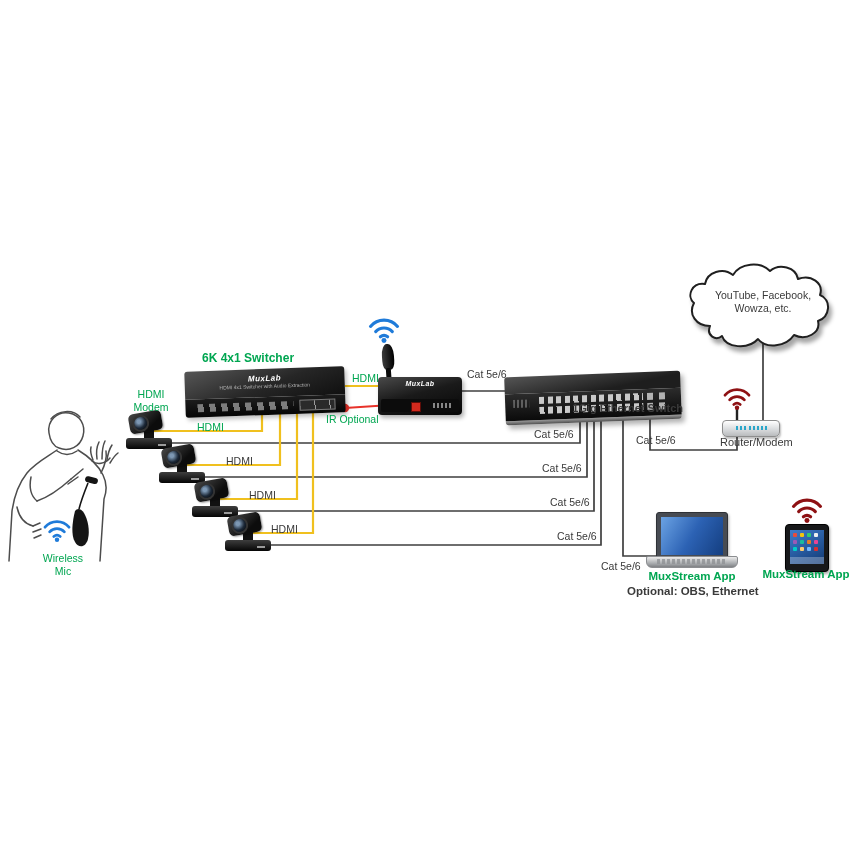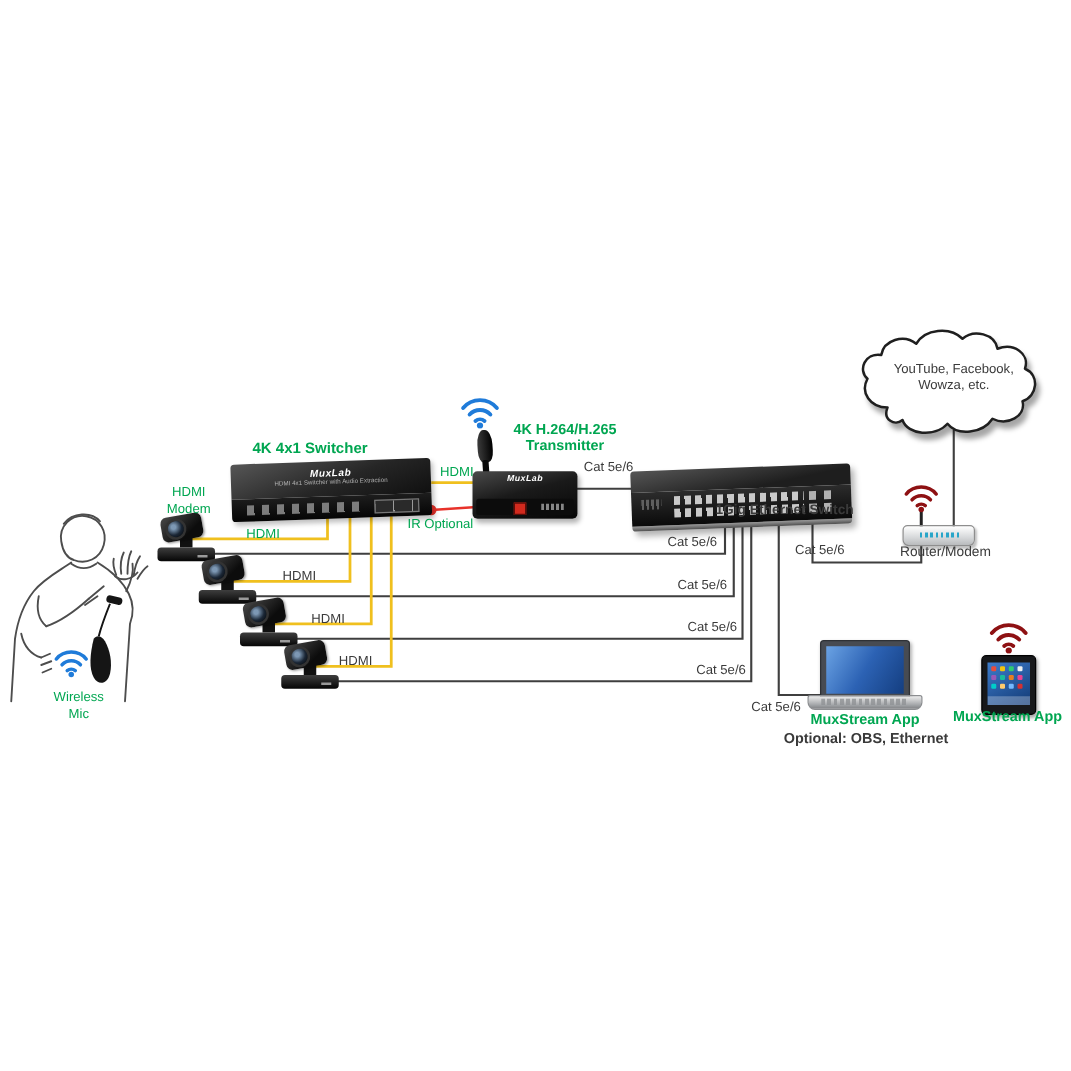--- a/index.html
+++ b/index.html
@@ -271,26 +271,22 @@
   <div class="dev camera" style="left:225px;top:514px">
     <div class="cam-neck"></div>
     <div class="cam-head">
         <div class="cam-lens"></div>
       </div>
     <div class="cam-base">
         <div class="cam-dot"></div>
       </div>
   </div>
 
-  <div class="lbl green b f12" style="left:202px;top:352px">4K 4x1 Switcher</div>
-
-  <div class="lbl green b f115 c" style="left:392px;top:338px;width:120px">
-    <div>4K H.264/H.265</div>
-    <div>Transmitter</div>
-  </div>
+  <div class="lbl green b f12" style="left:202px;top:352px">6K 4x1 Switcher</div>
+
 
   <div class="lbl sb f11 r" style="left:560px;top:358px;width:123px">1Gig Ethernet Switch</div>
 
   <div class="lbl f11" style="left:720px;top:436px">Router/Modem</div>
 
   <div class="lbl green c" style="left:116px;top:388px;width:70px">
     <div>HDMI</div>
     <div>Modem</div>
   </div>
 

